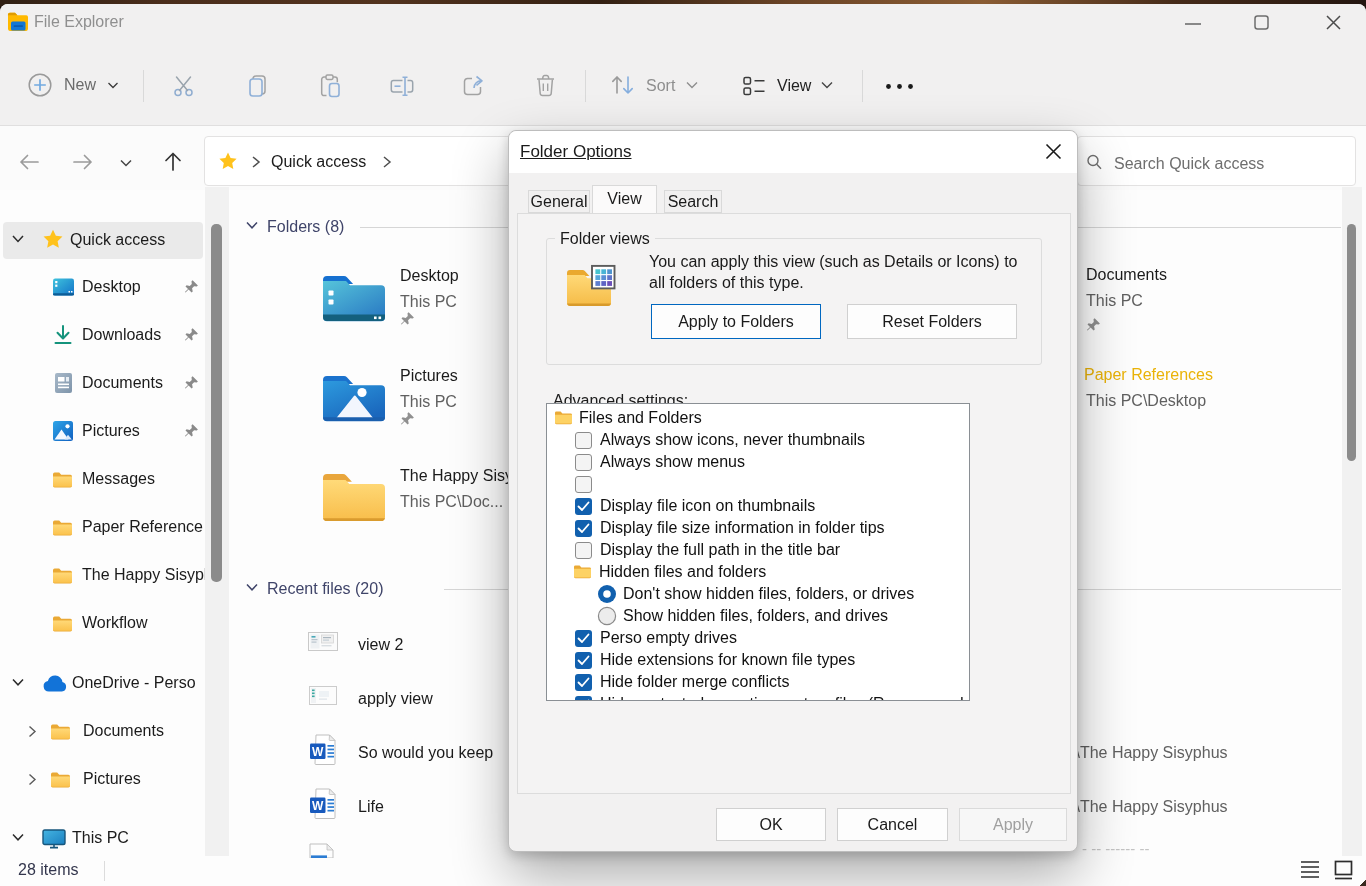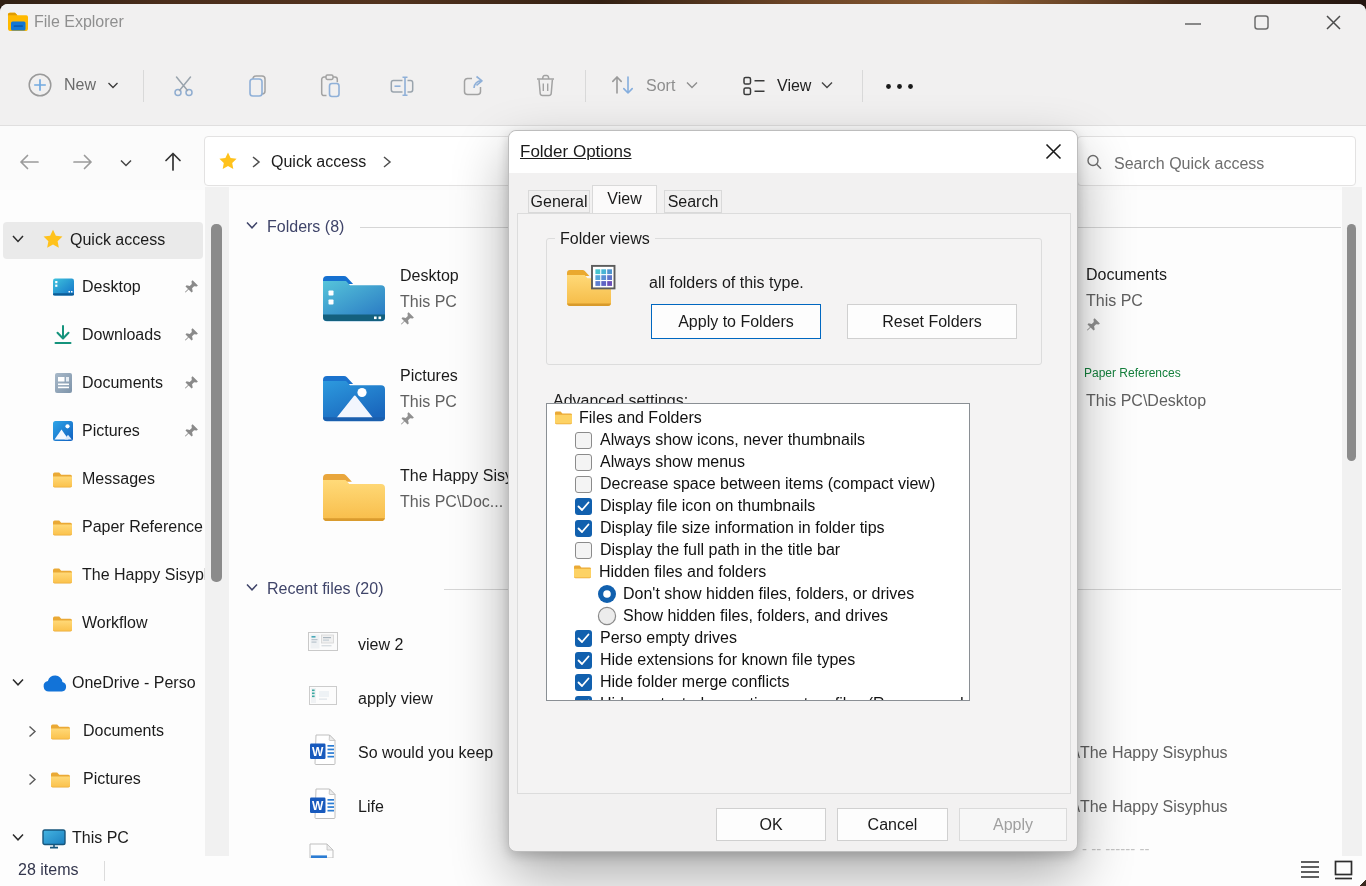--- a/index.html
+++ b/index.html
@@ -398,21 +398,21 @@
       <path d="M1 10 h22.5 l3.8 4 h31.7 a4 4 0 0 1 4 4 v29 a4 4 0 0 1 -4 4 h-54 a4 4 0 0 1 -4 -4z" fill="url(#tfy)"></path>
       <path d="M1 48.2 h62 a4 4 0 0 1 -4 2.8 h-54 a4 4 0 0 1 -4 -2.8z" fill="#d99b2e"></path>
     </svg>
 <div class="txt" style="left:400px; top:467px; font-size:16px; color:#1b1b1b;">The Happy Sisyphus</div>
 <div class="txt" style="left:400px; top:493px; font-size:16px; color:#606060;">This PC\Doc...</div>
 <div class="txt" style="left:1086px; top:266px; font-size:16px; color:#1b1b1b;">Documents</div>
 <div class="txt" style="left:1086px; top:292px; font-size:16px; color:#606060;">This PC</div>
 <svg class="abs" style="left:1086px; top:317px;" width="15" height="15" viewBox="0 0 16 16">
       <path d="M9.2 1.2 L14.8 6.8 L13.6 8 L10.8 7.7 L8.6 9.9 L9.3 13.2 L8.1 14.4 L4.9 11.2 L1.6 14.5 L1 13.9 L4.3 10.6 L1.6 7.9 L2.8 6.7 L6.1 7.4 L8.3 5.2 L8 2.4z" fill="#909090"></path>
     </svg>
-<div class="txt" style="left:1084px; top:366px; font-size:12px; color:#15803d;">Paper References</div>
+<div class="txt" style="left:1084px; top:366px; font-size:16px; color:#eab308;">Paper References</div>
 <div class="txt" style="left:1086px; top:392px; font-size:16px; color:#606060;">This PC\Desktop</div>
 <svg class="abs" style="left:245px; top:582px;" width="14" height="11">
       <path d="M2 2.5 L7 7.8 L12 2.5" fill="none" stroke="#3f4469" stroke-width="1.5"></path>
     </svg>
 <div class="grphdr" style="left:267px; top:580px;">Recent files (20)</div>
 <div class="hline" style="left:444px; top:589px; width:897px;"></div>
 <svg class="abs" style="left:308px; top:632px;" width="30" height="19" viewBox="0 0 30 19">
       <rect x="0.5" y="0.5" width="29" height="18" fill="#fbfbfb" stroke="#c9c9c9"></rect>
       <rect x="2.5" y="2.5" width="9" height="14" fill="#eef1f3"></rect>
       <rect x="3.5" y="4" width="4" height="1.6" fill="#49a8b8"></rect>
@@ -506,36 +506,36 @@
     <rect x="35.3" y="6.3" width="4.8" height="4.8" fill="#49b4d4"></rect>
     <rect x="41.2" y="6.3" width="4.8" height="4.8" fill="#4f94cf"></rect>
     <rect x="29.4" y="12.2" width="4.8" height="4.8" fill="#57a7da"></rect>
     <rect x="35.3" y="12.2" width="4.8" height="4.8" fill="#5a8fd4"></rect>
     <rect x="41.2" y="12.2" width="4.8" height="4.8" fill="#5f74c9"></rect>
     <rect x="29.4" y="18.1" width="4.8" height="4.8" fill="#5e7fd0"></rect>
     <rect x="35.3" y="18.1" width="4.8" height="4.8" fill="#5f63c3"></rect>
     <rect x="41.2" y="18.1" width="4.8" height="4.8" fill="#6c50b8"></rect>
   </g>
 </svg>
+<div class="txt" style="left:140px; top:122px; font-size:16px; color:#1a1a1a;">You can apply this view (such as Details or Icons) to</div>
 <div class="txt" style="left:140px; top:143px; font-size:16px; color:#1a1a1a;">all folders of this type.</div>
 <div class="btn" style="left:142px; top:173px; width:170px; height:35px; line-height:33px; border:1.5px solid #0067c0;">Apply to Folders</div>
 <div class="btn" style="left:338px; top:173px; width:170px; height:35px; line-height:33px;">Reset Folders</div>
 <div class="txt" style="left:44px; top:261px; font-size:16px; color:#1a1a1a;">Advanced settings:</div>
 <div class="listbox" style="left:37px; top:272px; width:424px; height:298px; overflow:hidden;">
 <svg class="abs" style="left:7px; top:6px;" width="19" height="15" viewBox="0 0 19 15">
       <path d="M1 2.8 a1.4 1.4 0 0 1 1.4-1.4 h4.2 l1.8 2 h8.2 a1.4 1.4 0 0 1 1.4 1.4 v8 a1.4 1.4 0 0 1 -1.4 1.4 h-14.2 a1.4 1.4 0 0 1 -1.4-1.4z" fill="#eaa935"></path>
       <path d="M1 4.8 h17 v7.4 a1.4 1.4 0 0 1 -1.4 1.4 h-14.2 a1.4 1.4 0 0 1 -1.4-1.4z" fill="#fdd264"></path>
     </svg>
 <div class="lrow" style="left:32px; top:5px;">Files and Folders</div>
 <div class="cb cb-off" style="left:28px; top:28px;"></div>
 <div class="lrow" style="left:53px; top:27px;">Always show icons, never thumbnails</div>
 <div class="cb cb-off" style="left:28px; top:50px;"></div>
 <div class="lrow" style="left:53px; top:49px;">Always show menus</div>
 <div class="cb cb-off" style="left:28px; top:72px;"></div>
-<div class="lrow" style="left:53px; top:71px;">Decrease space between items (compact view)</div>
 <div class="cb cb-on" style="left:28px; top:94px;">
           <svg width="15" height="13" viewBox="0 0 15 13">
             <path d="M2.5 6.5 L6 10 L12.5 2.5" fill="none" stroke="#fff" stroke-width="1.8" stroke-linecap="round" stroke-linejoin="round"></path>
           </svg>
         </div>
 <div class="lrow" style="left:53px; top:93px;">Display file icon on thumbnails</div>
 <div class="cb cb-on" style="left:28px; top:116px;">
           <svg width="15" height="13" viewBox="0 0 15 13">
             <path d="M2.5 6.5 L6 10 L12.5 2.5" fill="none" stroke="#fff" stroke-width="1.8" stroke-linecap="round" stroke-linejoin="round"></path>
           </svg>

